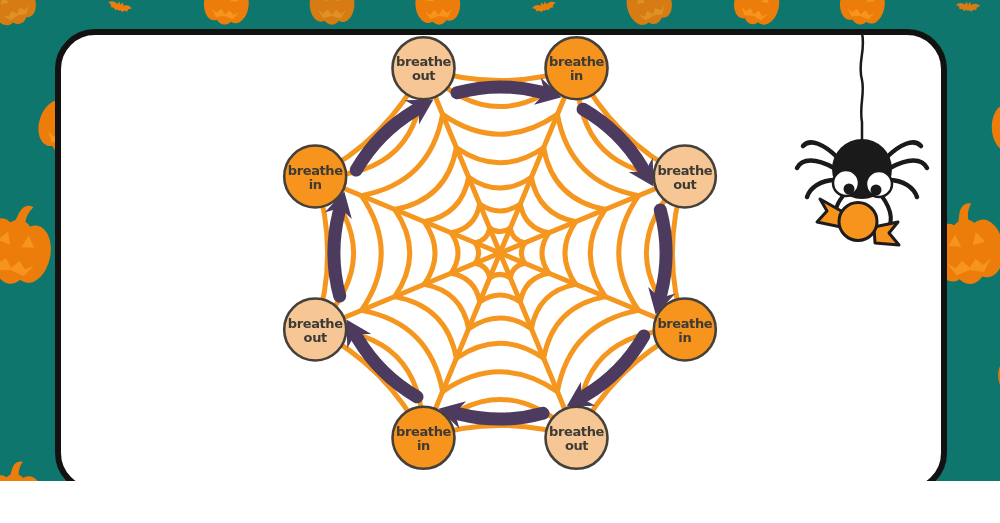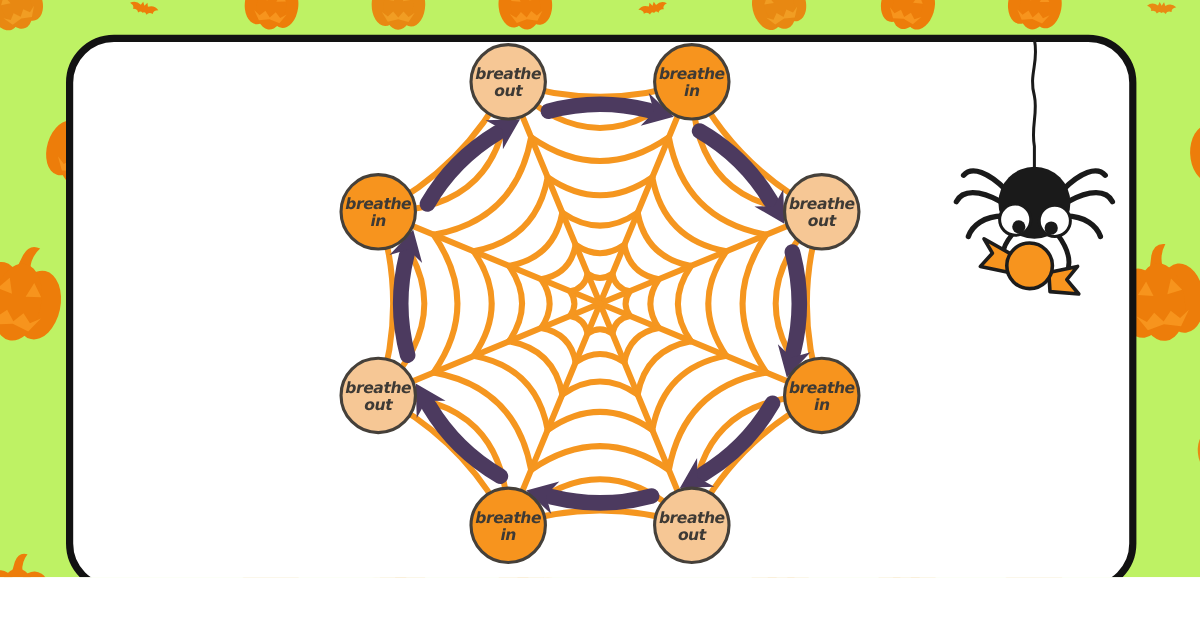--- a/index.html
+++ b/index.html
@@ -1,17 +1,17 @@
 <!DOCTYPE html>
 <html><head>
 <meta charset="utf-8">
 <style>
   html,body{margin:0;padding:0;}
-  .stage{position:relative;width:1000px;height:481px;overflow:hidden;background:#bef264;
-         font-family:"DejaVu Sans",sans-serif;font-style:italic;}
+  .stage{position:relative;width:1000px;height:481px;overflow:hidden;background:#0f766e;
+         font-family:"DejaVu Sans",sans-serif;}
   .layer{position:absolute;left:0;top:0;width:1000px;height:523px;}
   .card{position:absolute;left:55px;top:29px;width:892px;height:464px;box-sizing:border-box;
         background:#ffffff;border:6px solid #121212;border-radius:40px;}
   .node text{font-family:"DejaVu Sans",sans-serif;font-weight:bold;font-size:13px;
              fill:#3e3a35;text-anchor:middle;letter-spacing:-0.4px;}
   svg{display:block;}
 </style>
 </head>
 <body>
 

